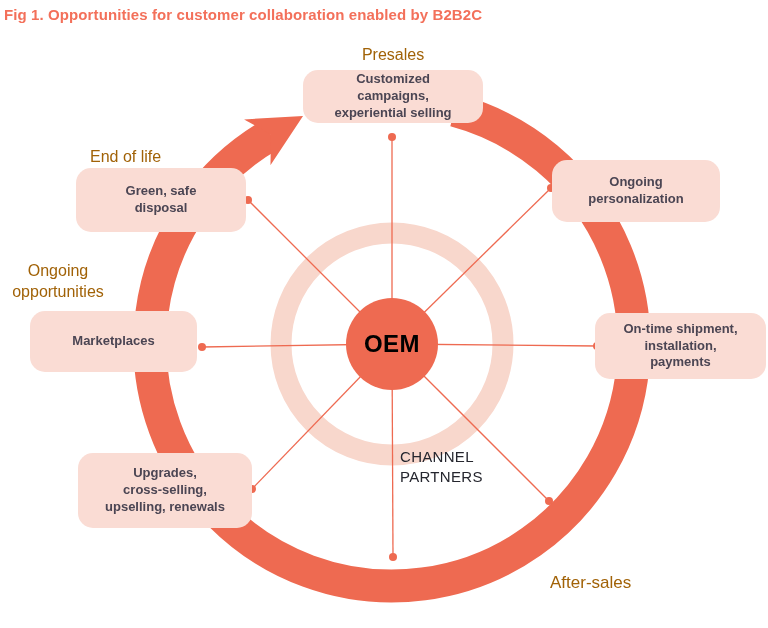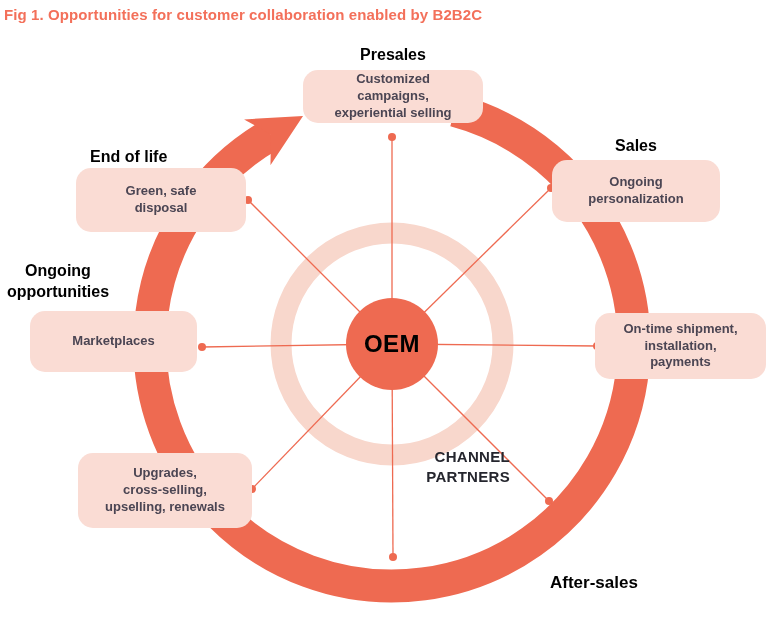--- a/index.html
+++ b/index.html
@@ -12,33 +12,33 @@
     color:#f3705a; letter-spacing:0.1px;
   }
   #diagram-svg { position:absolute; left:0; top:0; }
   .node {
     position:absolute; background:#fadcd4; border-radius:15px;
     color:#4b4553; font-size:13px; font-weight:700; line-height:1.3;
     display:flex; align-items:center; justify-content:center; text-align:center;
     white-space:pre-line; padding:4px 24px; box-sizing:border-box;
   }
   .stage {
-    position:absolute; color:#000000; font-size:16px; font-weight:700;
+    position:absolute; color:#a16207; font-size:16px; font-weight:400;
     white-space:pre-line; text-align:center; line-height:1.3;
   }
   .oem {
     position:absolute; left:346px; top:298px; width:92px; height:92px;
     background:#ee6a51; border-radius:50%;
     display:flex; align-items:center; justify-content:center;
     color:#000000; font-size:24px; font-weight:700; letter-spacing:0.5px;
   }
   .ring-label {
     position:absolute; left:400px; top:447px; width:110px;
-    color:#25262e; font-size:15px; font-weight:700; letter-spacing:0.3px;
-    text-align:right; line-height:1.35; white-space:pre-line;
+    color:#25262e; font-size:15px; font-weight:400; letter-spacing:0.3px;
+    text-align:left; line-height:1.35; white-space:pre-line;
   }
   
   .n-presales     { left:303px; top:70px;  width:180px; height:53px; }
   .n-sales        { left:552px; top:160px; width:168px; height:62px; }
   .n-shipment     { left:595px; top:313px; width:171px; height:66px; }
   .n-performance  { left:548px; top:472px; width:172px; height:58px; }
   .n-after-market { left:308px; top:557px; width:177px; height:68px; }
   .n-upgrades     { left:78px;  top:453px; width:174px; height:75px; }
   .n-marketplaces { left:30px;  top:311px; width:167px; height:61px; }
   .n-disposal     { left:76px;  top:168px; width:170px; height:64px; }
@@ -91,21 +91,20 @@
   </svg>
 
   <div class="oem">
     <span>OEM</span>
   </div>
 
   <div class="ring-label">CHANNEL
 PARTNERS</div>
 
   <div class="stage s-presales">Presales</div>
-  <div class="stage s-sales">Sales</div>
   <div class="stage s-end-of-life">End of life</div>
   <div class="stage s-ongoing">Ongoing
 opportunities</div>
   <div class="stage s-after-sales">After-sales</div>
 
   <div class="node n-presales">Customized campaigns,
 experiential selling</div>
   <div class="node n-sales">Ongoing
 personalization</div>
   <div class="node n-shipment">On-time shipment,

